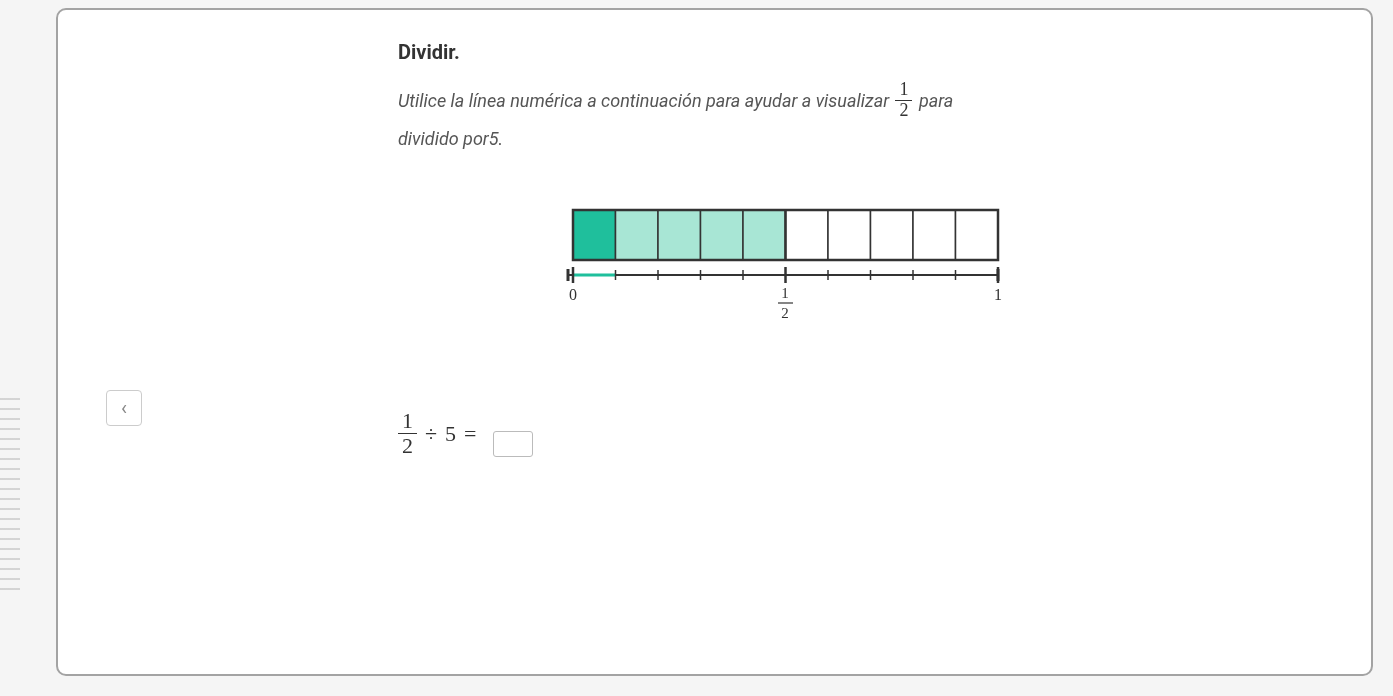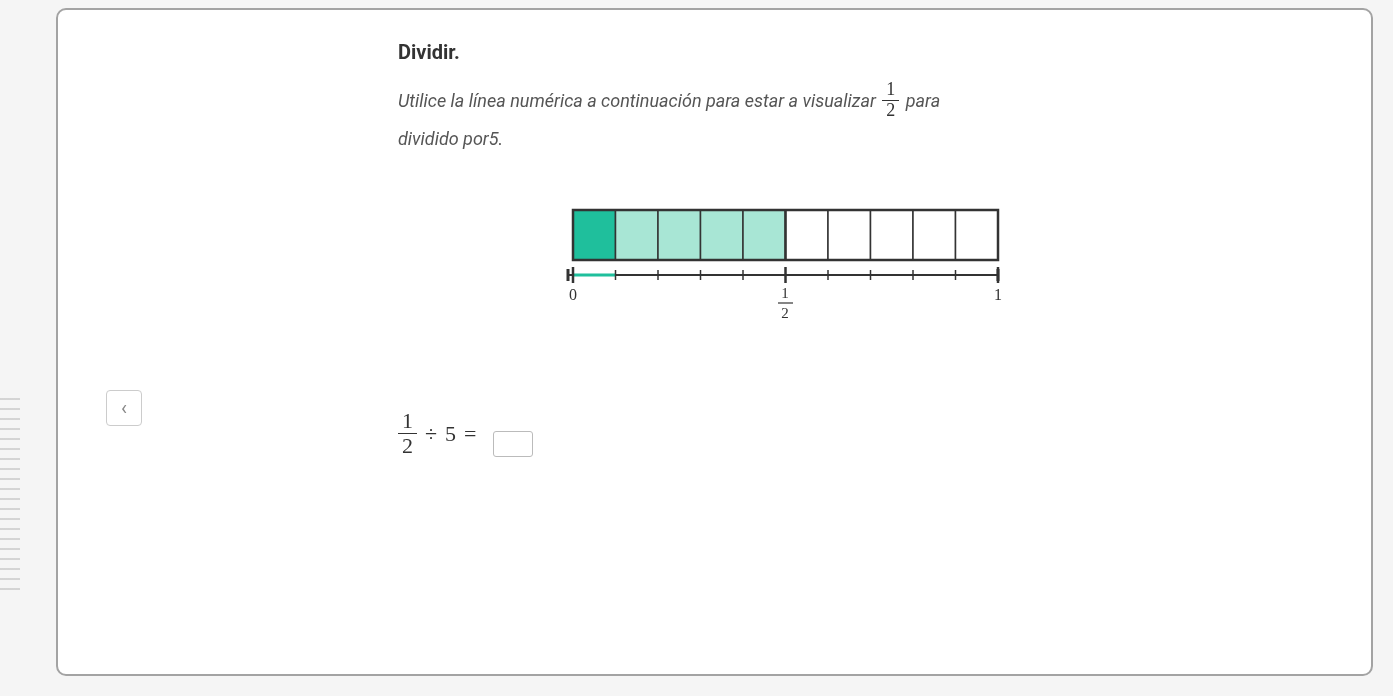--- a/index.html
+++ b/index.html
@@ -139,21 +139,21 @@
 
 <div class="notebook-tab"></div>
 
 <div class="page-frame">
 
   <div class="content-area">
 
     <div class="heading">Dividir.</div>
 
     <div class="instruction">
-      <span>Utilice la línea numérica a continuación para estar a visualizar</span>
+      <span>Utilice la línea numérica a continuación para ayudar a visualizar</span>
       <span class="frac-inline">
         <span class="num">1</span>
         <span class="den">2</span>
       </span>
       <span>para</span>
       <br>
       <span>dividido por</span><span>5</span><span>.</span>
     </div>
 
     <div class="diagram-zone">

